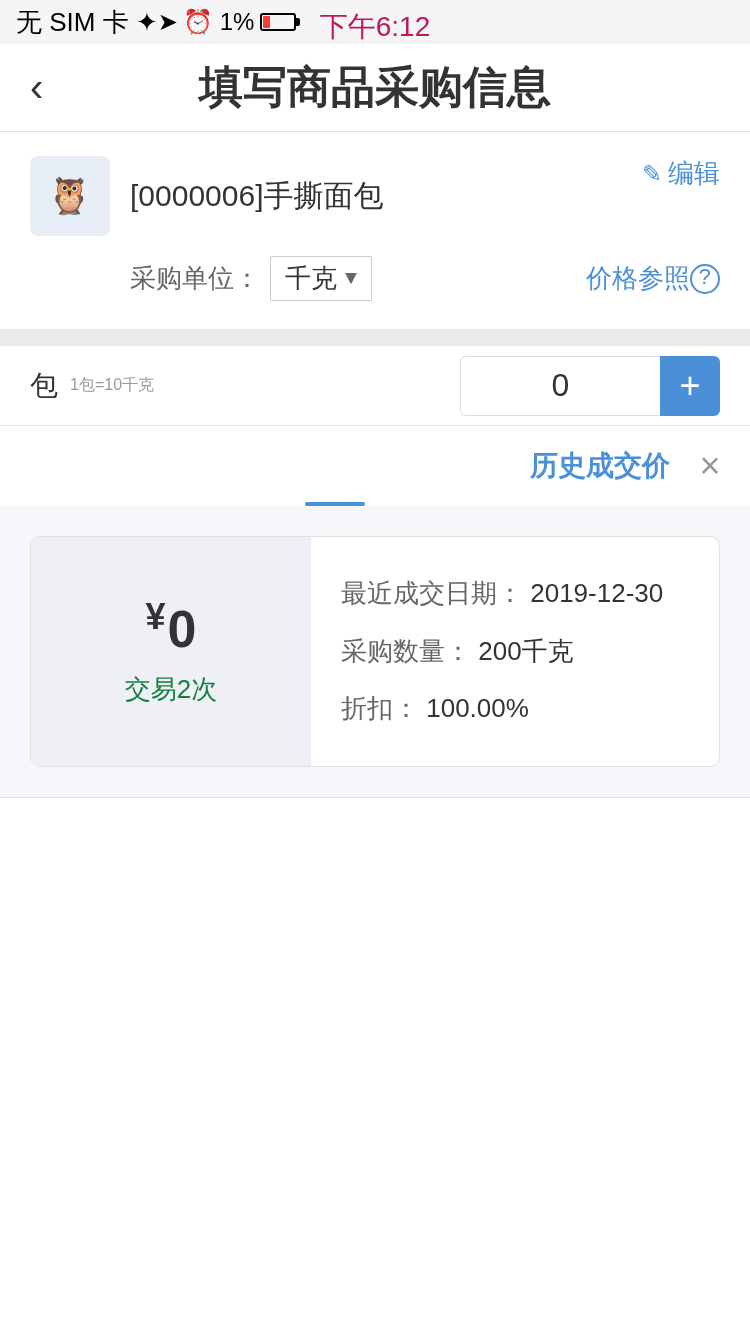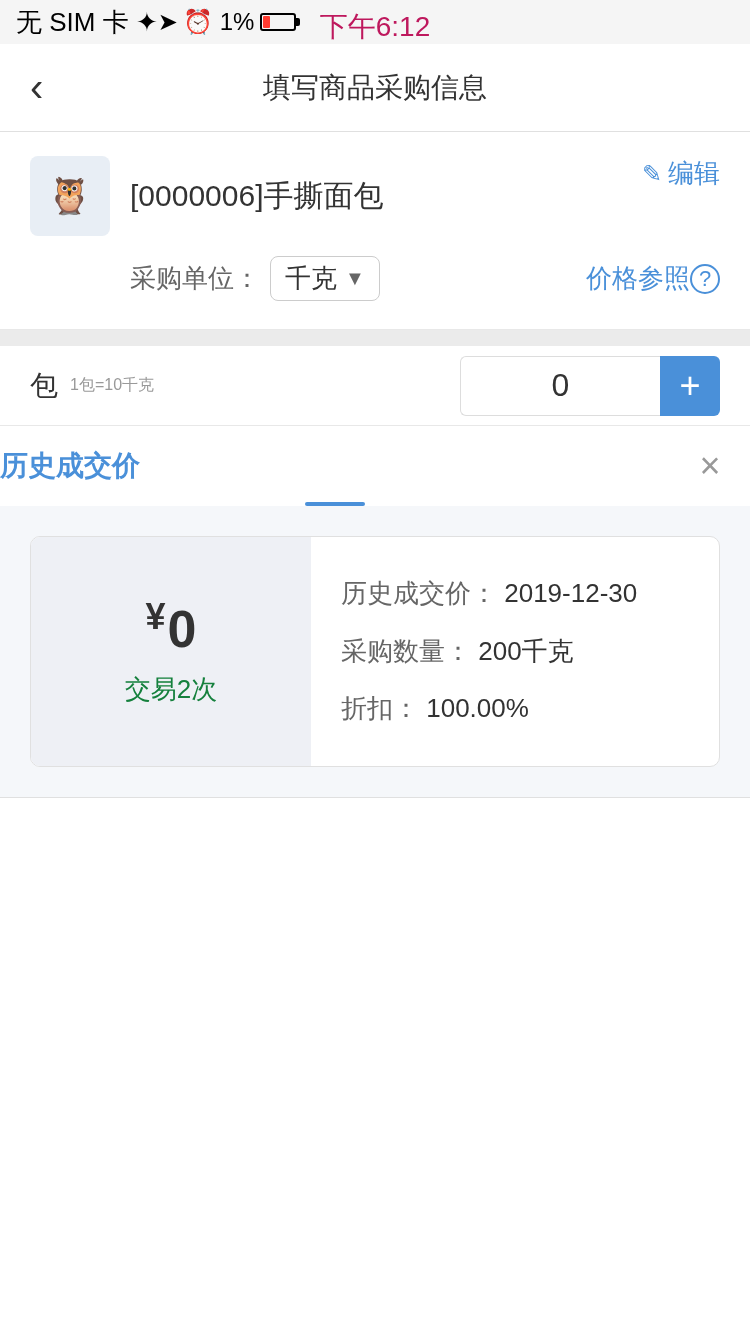--- a/index.html
+++ b/index.html
@@ -89,23 +89,23 @@
       border-bottom: 1px solid #e0e0e0;
     }
     .nav-back {
       position: absolute;
       left: 30px;
       font-size: 40px;
       color: #333;
       cursor: pointer;
     }
     .nav-title {
-      font-size: 28px;
-      color: #333;
-      font-weight: 400;
+      font-size: 44px;
+      color: #333;
+      font-weight: 700;
     }
 
     
     .product-section {
       background: #fff;
       padding: 24px 30px 28px 30px;
       margin-top: 0;
       border-bottom: 1px solid #e8e8e8;
     }
     .product-header {
@@ -149,30 +149,31 @@
       white-space: nowrap;
     }
     .edit-icon {
       font-size: 24px;
     }
     .product-footer {
       display: flex;
       align-items: center;
       justify-content: space-between;
       padding-left: 100px;
+      font-family: Liberation Mono, monospace;
     }
     .unit-label {
       font-size: 26px;
       color: #666;
     }
     .unit-selector {
       display: inline-flex;
       align-items: center;
       border: 1px solid #ccc;
-      border-radius: 8px;
+      border-radius: 1px;
       padding: 4px 14px;
       font-size: 26px;
       color: #333;
       background: #fff;
       gap: 8px;
       cursor: pointer;
     }
     .unit-arrow {
       font-size: 20px;
       color: #666;
@@ -264,21 +265,21 @@
       display: flex;
       align-items: center;
       height: 80px;
       background: #fff;
       position: relative;
     }
     .tab-item {
       flex: 1;
       display: flex;
       flex-direction: column;
-      align-items: flex-start;
+      align-items: flex-end;
       justify-content: center;
       height: 80px;
       cursor: pointer;
       position: relative;
     }
     .tab-label {
       font-size: 28px;
       color: #999;
     }
     .tab-label.active {
@@ -441,21 +442,21 @@
   <div class="history-content">
     <div class="history-card">
       <div class="card-left">
         <div class="card-price">
           <span class="card-price-symbol">¥</span><span>0</span>
         </div>
         <div class="card-trade-count">交易2次</div>
       </div>
       <div class="card-right">
         <div class="card-detail-row">
-          <span class="card-detail-label">历史成交价：</span>
+          <span class="card-detail-label">最近成交日期：</span>
           <span>2019-12-30</span>
         </div>
         <div class="card-detail-row">
           <span class="card-detail-label">采购数量：</span>
           <span>200千克</span>
         </div>
         <div class="card-detail-row">
           <span class="card-detail-label">折扣：</span>
           <span>100.00%</span>
         </div>

